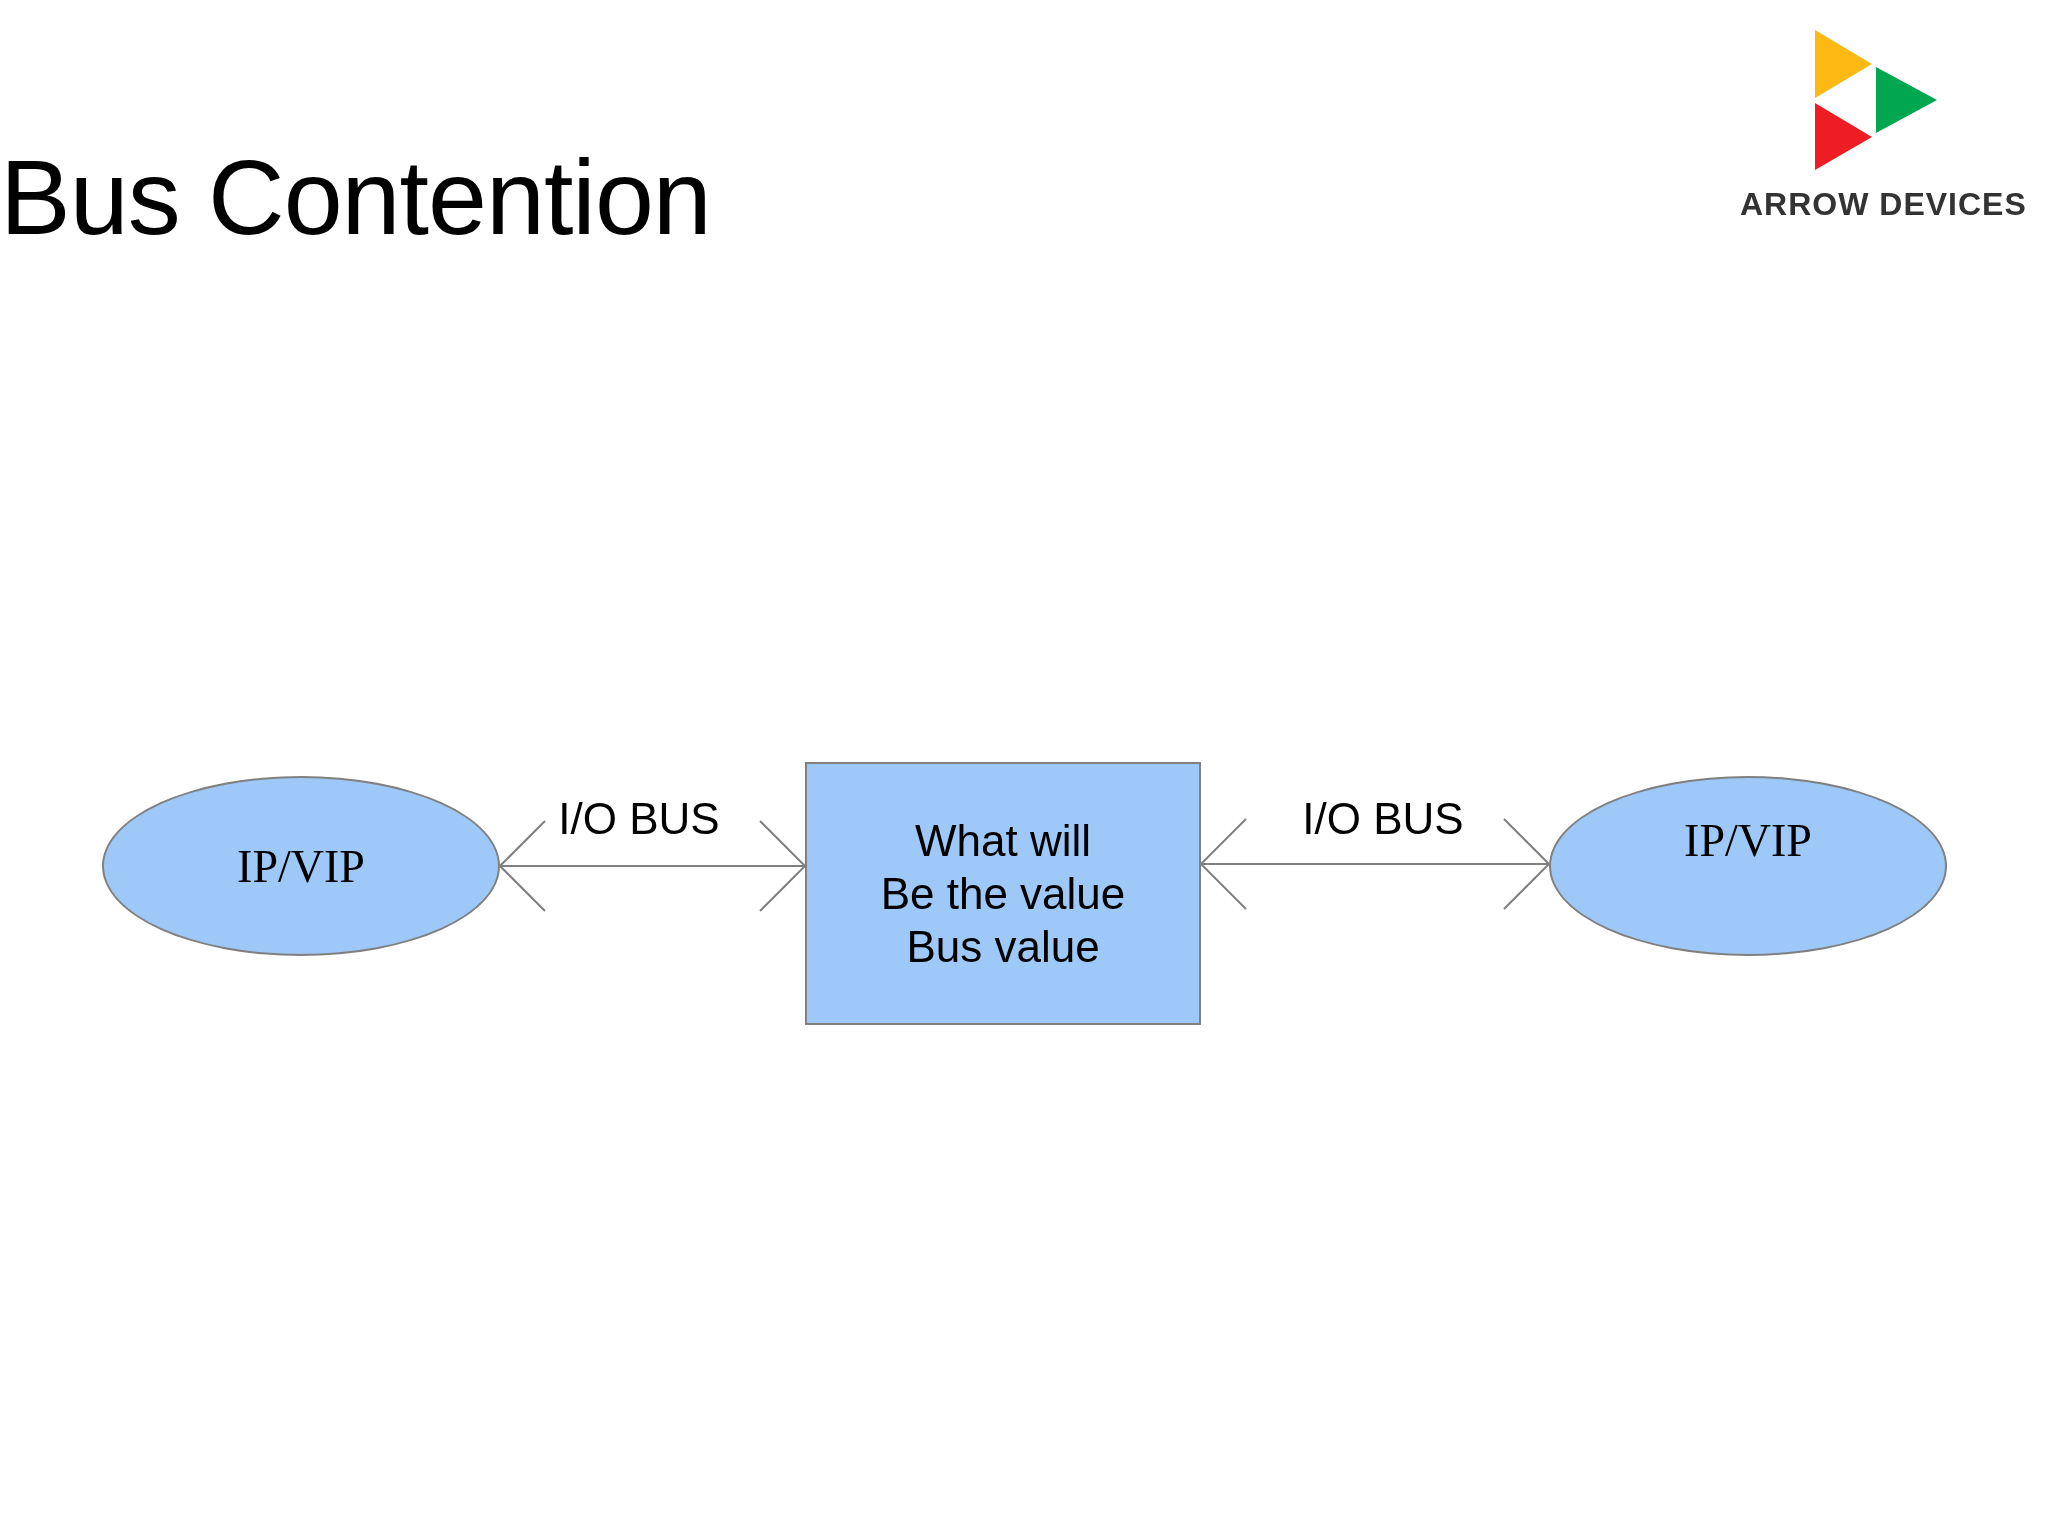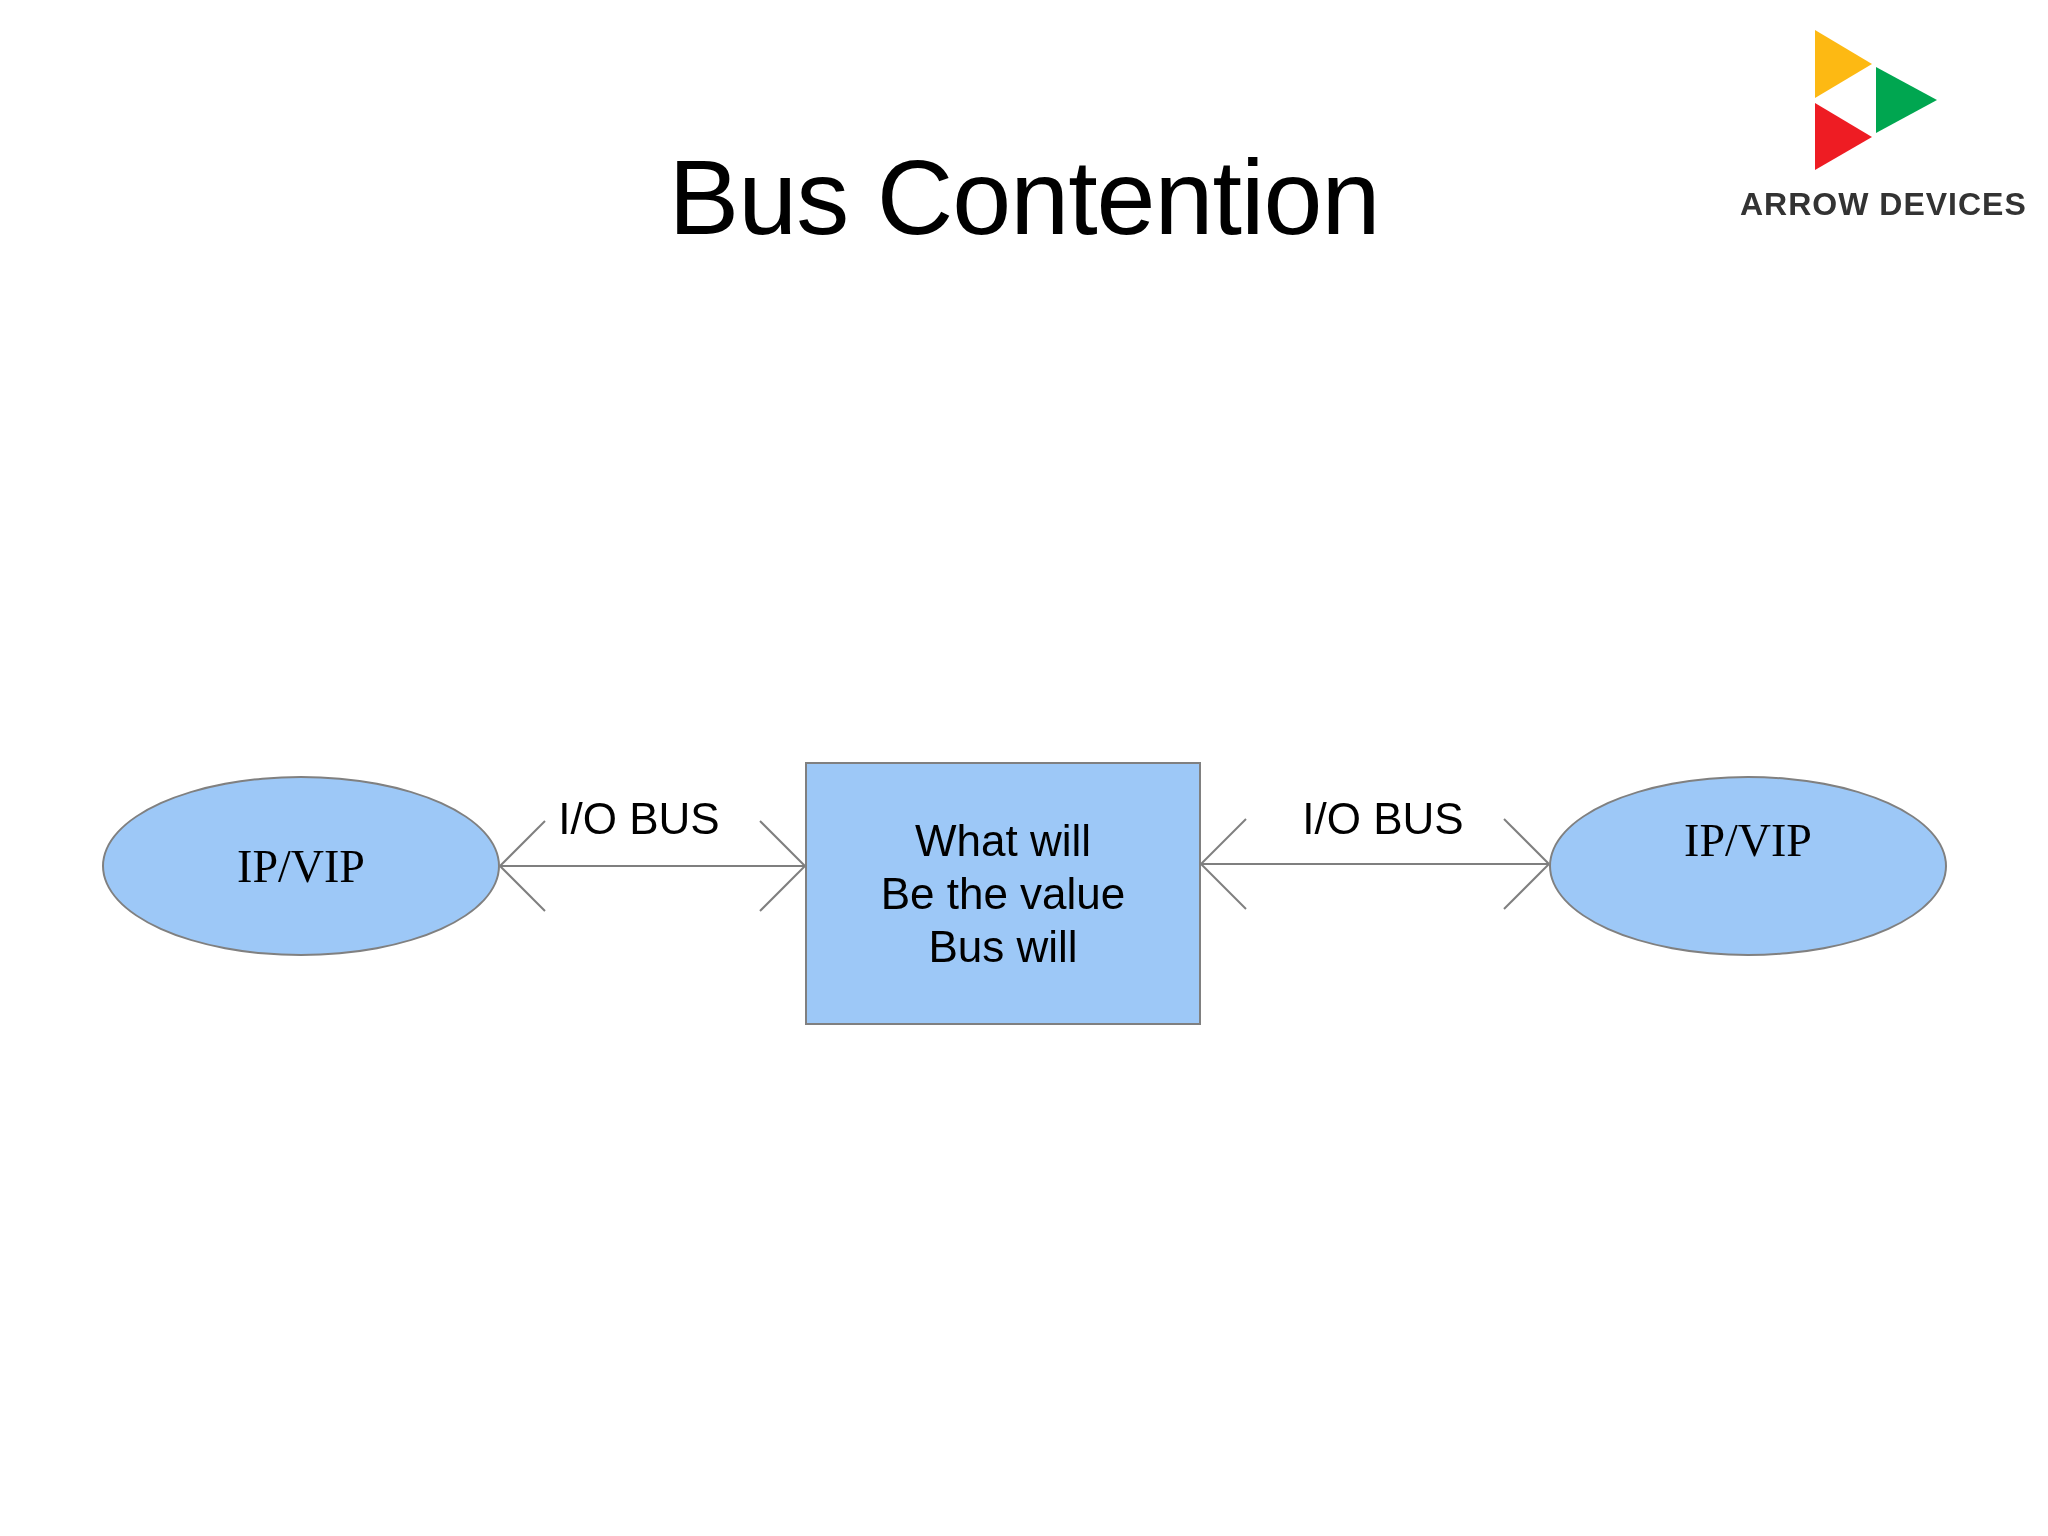--- a/index.html
+++ b/index.html
@@ -23,21 +23,20 @@
     background:var(--background);
     overflow:hidden;
     font-family:"Liberation Sans", sans-serif;
     color:var(--body-text);
   }
 
   
   .title{
     position:absolute;
     left:0; top:144px; width:2048px;
-    text-align:center;
     font-size:106px;
     line-height:1;
     color:var(--title-text);
     letter-spacing:-1px;
     white-space:nowrap;
   }
 
   
   .logo{
     position:absolute;
@@ -152,21 +151,21 @@
   </svg>
 
   <div class="shape ellipse ellipse-left">
     <span class="shape-label">IP/VIP</span>
   </div>
 
   <div class="shape rect">
     <div>
       <span class="line">What will</span>
       <span class="line">Be the value</span>
-      <span class="line">Bus will</span>
+      <span class="line">Bus value</span>
     </div>
   </div>
 
   <div class="shape ellipse ellipse-right">
     <span class="shape-label">IP/VIP</span>
   </div>
 
   <div class="bus-label bus-label-left">I/O BUS</div>
   <div class="bus-label bus-label-right">I/O BUS</div>
 

